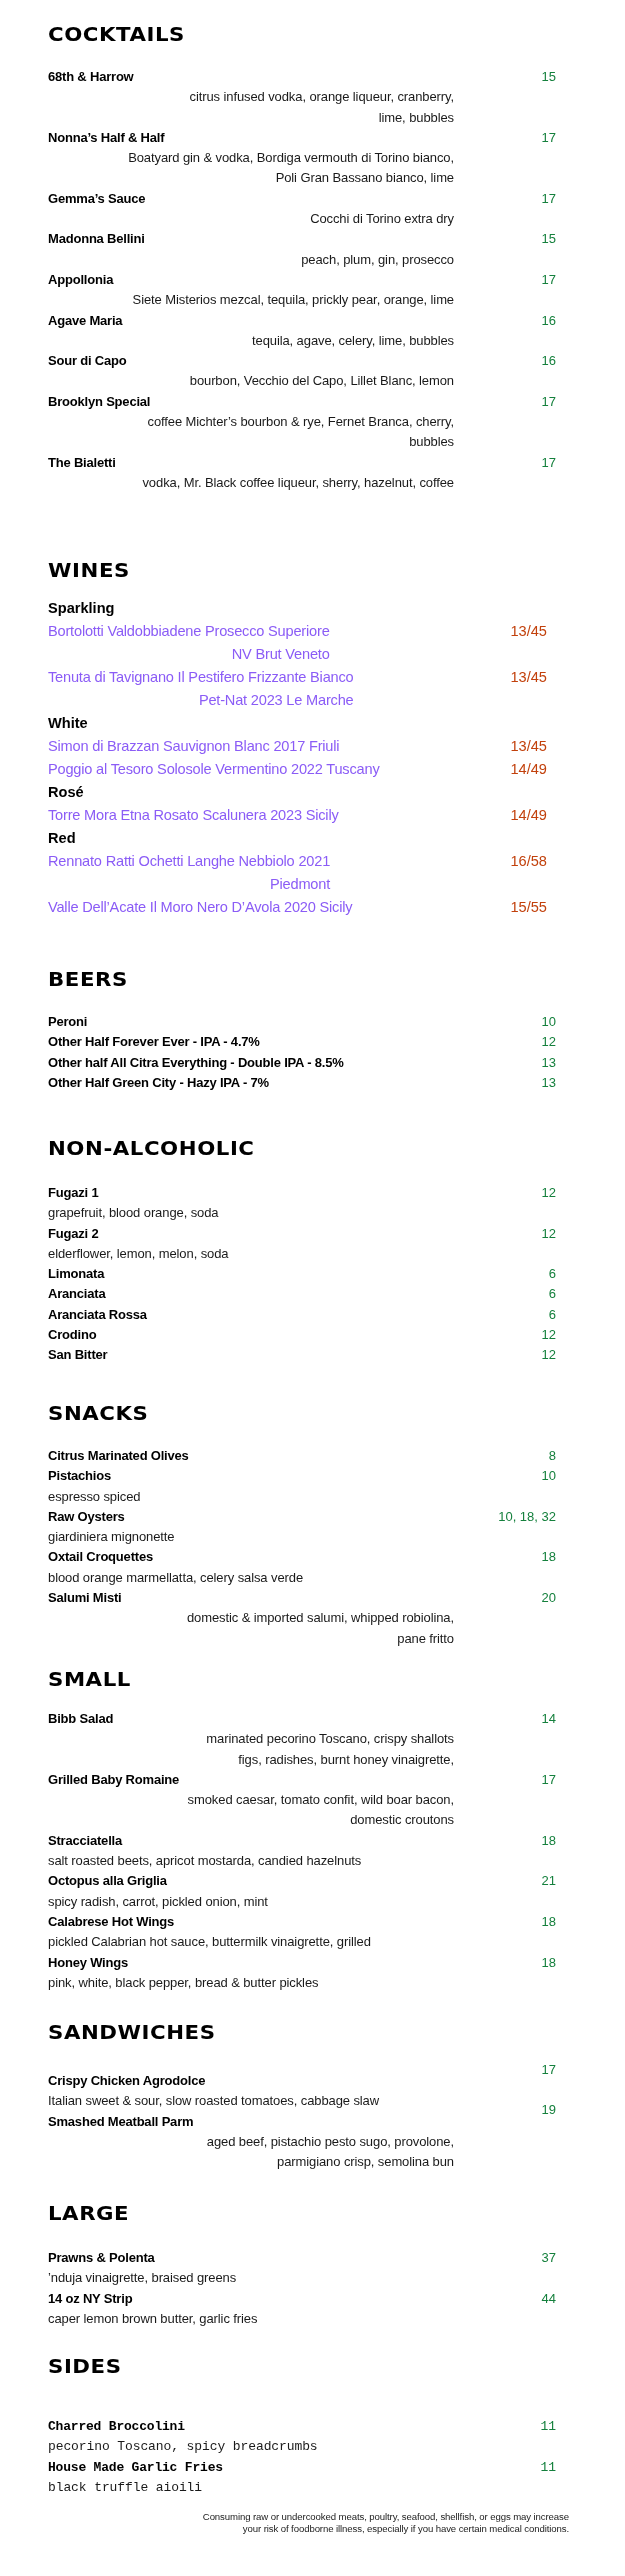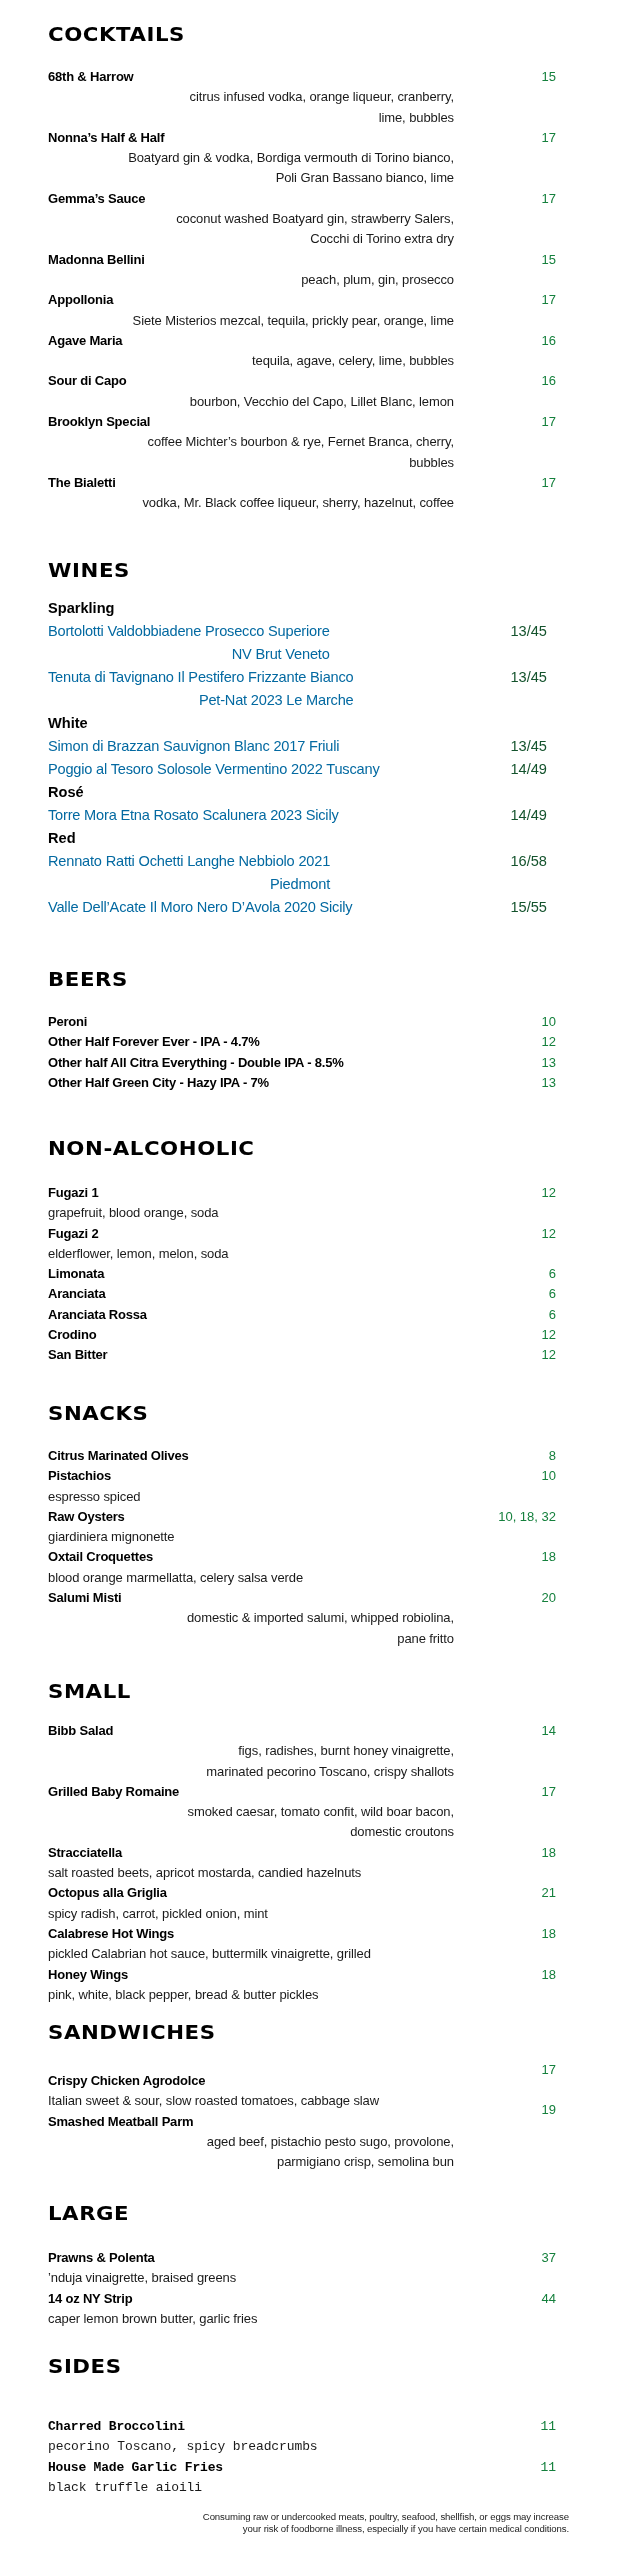--- a/index.html
+++ b/index.html
@@ -13,22 +13,22 @@
   .item { position: relative; }
   .row { display: flex; justify-content: space-between; align-items: baseline; gap: 12px; }
   .name { font-weight: bold; font-size: 13px; line-height: 20.3px; letter-spacing: -0.2px; color: #000; }
   .price { font-size: 13px; line-height: 20.3px; color: #15803d; text-align: right; white-space: nowrap; }
   .desc { font-size: 13px; line-height: 20.3px; color: #1a1a1a; max-width: 406px; letter-spacing: -0.1px; }
   .desc-line { display: block; text-align: right; }
   
   .wines .items { margin-top: 26px; }
   .wine-cat { font-weight: bold; font-size: 14.6px; line-height: 23px; color: #000; }
   .wine-row { display: flex; justify-content: space-between; align-items: flex-start; width: 499px; }
-  .wine-name { font-size: 14.6px; line-height: 23px; color: #0369a1; letter-spacing: -0.2px; }
-  .wine-price { font-size: 14.6px; line-height: 23px; color: #14532d; }
+  .wine-name { font-size: 14.6px; line-height: 23px; color: #8b5cf6; letter-spacing: -0.2px; }
+  .wine-price { font-size: 14.6px; line-height: 23px; color: #c2410c; }
   .beer .items { margin-top: 23px; }
   .beer .name, .beer .price, .na .name, .na .price { line-height: 20.3px; }
   .sandwich-price-shift { position: relative; top: -11.5px; }
   .footer { position: absolute; left: 48px; top: 2511px; width: 521px; font-size: 9.6px;
             line-height: 12px; color: #222; letter-spacing: -0.1px; }
 </style>
 </head>
 <body>
 
 <section class="section" style="top:24px;">
@@ -53,21 +53,20 @@
           <span class="desc-line">Boatyard gin &amp; vodka, Bordiga vermouth di Torino bianco,</span>
           <span class="desc-line">Poli Gran Bassano bianco, lime</span>
         </div>
       </div>
     <div class="item">
         <div class="row">
           <span class="name">Gemma’s Sauce</span>
           <span class="price">17</span>
         </div>
         <div class="desc">
-          <span class="desc-line">coconut washed Boatyard gin, strawberry Salers,</span>
           <span class="desc-line">Cocchi di Torino extra dry</span>
         </div>
       </div>
     <div class="item">
         <div class="row">
           <span class="name">Madonna Bellini</span>
           <span class="price">15</span>
         </div>
         <div class="desc">
           <span class="desc-line">peach, plum, gin, prosecco</span>
@@ -273,31 +272,31 @@
           <span class="price">20</span>
         </div>
         <div class="desc">
           <span class="desc-line">domestic &amp; imported salumi, whipped robiolina,</span>
           <span class="desc-line">pane fritto</span>
         </div>
       </div>
   </div>
 </section>
 
-<section class="section" style="top:1669px;margin-top:12px;">
+<section class="section" style="top:1669px;">
   <h2 class="section-title">SMALL</h2>
   <div class="items" style="margin-top:19px;">
     <div class="item">
         <div class="row">
           <span class="name">Bibb Salad</span>
           <span class="price">14</span>
         </div>
         <div class="desc">
+          <span class="desc-line">marinated pecorino Toscano, crispy shallots</span>
           <span class="desc-line">figs, radishes, burnt honey vinaigrette,</span>
-          <span class="desc-line">marinated pecorino Toscano, crispy shallots</span>
         </div>
       </div>
     <div class="item">
         <div class="row">
           <span class="name">Grilled Baby Romaine</span>
           <span class="price">17</span>
         </div>
         <div class="desc">
           <span class="desc-line">smoked caesar, tomato confit, wild boar bacon,</span>
           <span class="desc-line">domestic croutons</span>

